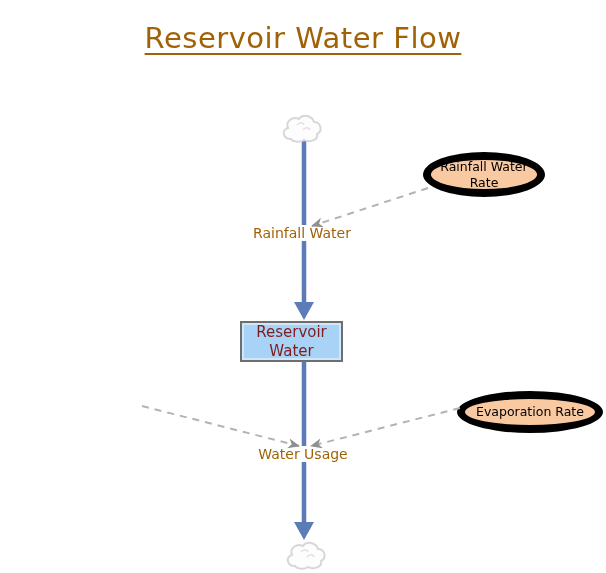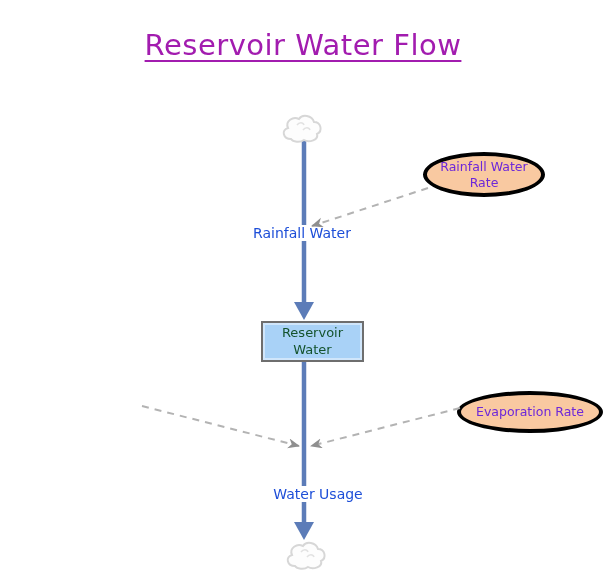--- a/index.html
+++ b/index.html
@@ -2,52 +2,52 @@
 <html><head>
 <meta charset="utf-8">
 <style>
   html,body { margin:0; padding:0; background:#ffffff; }
   body { font-family:"DejaVu Sans", sans-serif; }
   .canvas {
     position:relative; width:606px; height:573px; background:#ffffff;
     overflow:hidden;
   }
   .title {
-    position:absolute; left:0; top:28px; width:606px;
-    text-align:center; font-size:29px; color:#a21caf;
+    position:absolute; left:0; top:21px; width:606px;
+    text-align:center; font-size:29px; color:#a16207;
     text-decoration:underline; text-underline-offset:5px;
     letter-spacing:0.5px;
   }
   svg.layer { position:absolute; left:0; top:0; }
   svg.overlay { pointer-events:none; }
   .stock {
-    position:absolute; left:261px; top:321px; width:103px; height:41px;
+    position:absolute; left:240px; top:321px; width:103px; height:41px;
     box-sizing:border-box; background:#a9d2f7; border:2px solid #6e6e6e;
     box-shadow: inset 0 0 0 2px rgba(255,255,255,0.45);
     display:flex; align-items:center; justify-content:center;
-    text-align:center; font-size:13px; line-height:1.25; color:#14532d;
+    text-align:center; font-size:15px; line-height:1.25; color:#7f1d1d;
   }
   .stock .inner { width:72px; }
   .variable {
     position:absolute; box-sizing:border-box;
-    background:#f9c9a1; border:4px solid #000000; border-radius:50%;
+    background:#f9c9a1; border:8px solid #000000; border-radius:50%;
     display:flex; align-items:center; justify-content:center;
-    text-align:center; font-size:12.5px; line-height:1.25; color:#6d28d9;
+    text-align:center; font-size:12.5px; line-height:1.25; color:#000000;
   }
   .variable .inner { width:92%; }
   #var-rainfall   { left:423px; top:152px; width:122px; height:45px; }
   #var-household  { left:19px;  top:375px; width:126px; height:46px; }
   #var-evaporation{ left:457px; top:391px; width:146px; height:42px; }
   .flow-label {
     position:absolute; transform:translate(-50%,-50%);
-    background:#ffffff; color:#1d4ed8; font-size:14px;
+    background:#ffffff; color:#a16207; font-size:14px;
     padding:0 2px; white-space:nowrap;
   }
   #label-rainfall { left:302px; top:233px; }
-  #label-usage    { left:318px; top:454px;margin-top:40px; }
+  #label-usage    { left:303px; top:454px; }
 </style>
 </head>
 <body>
 
 <div class="canvas">
 
   <div class="title">Reservoir Water Flow</div>
 
   <svg class="layer" width="606" height="573" viewBox="0 0 606 573">
 

